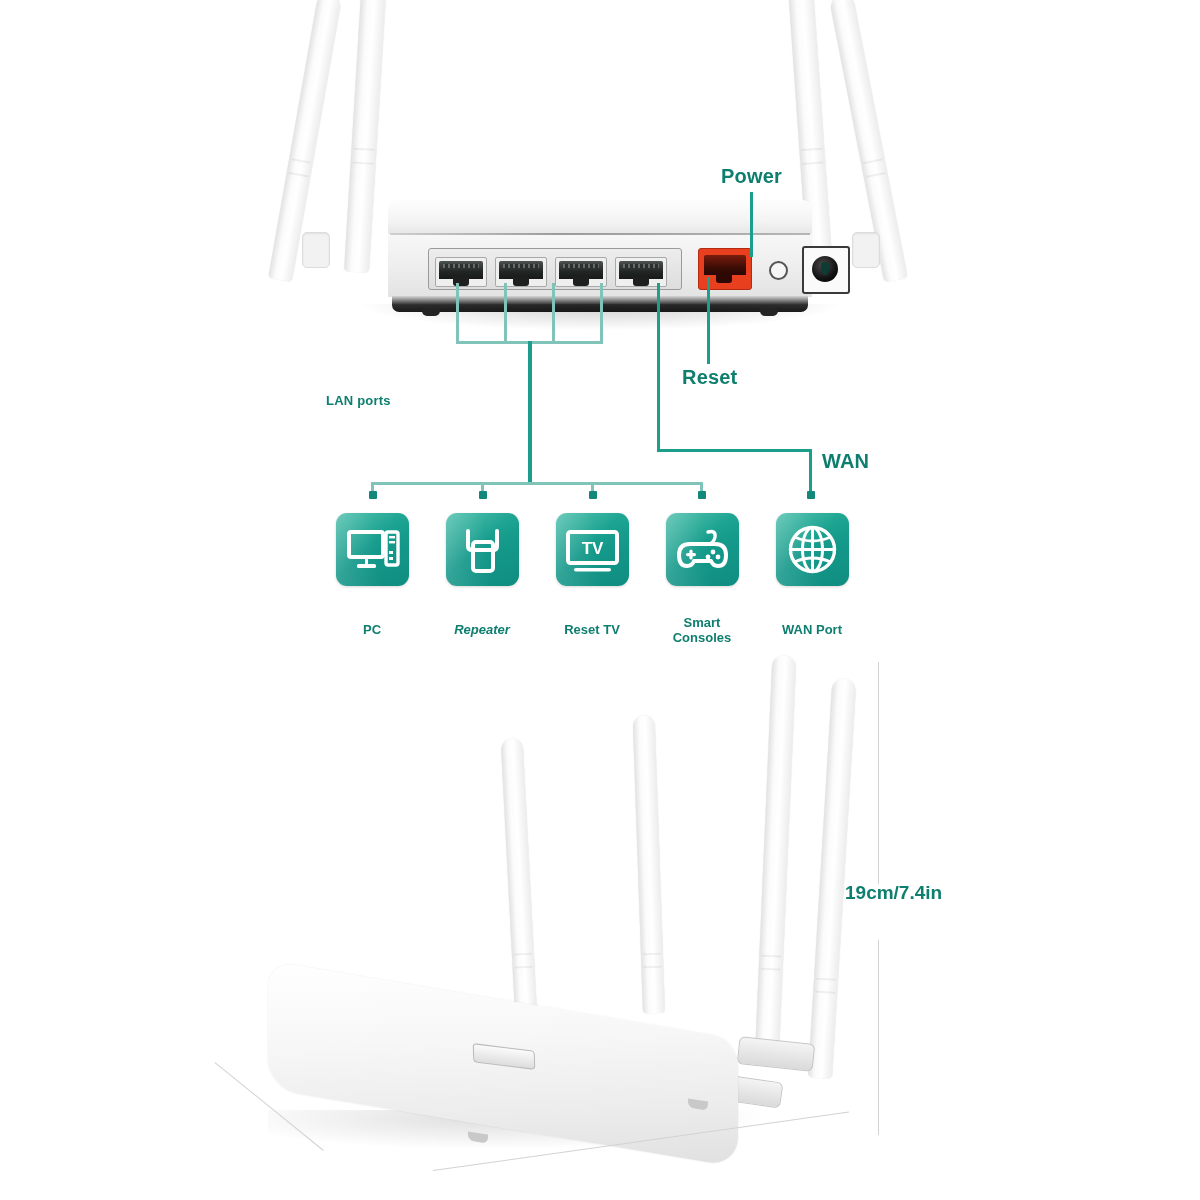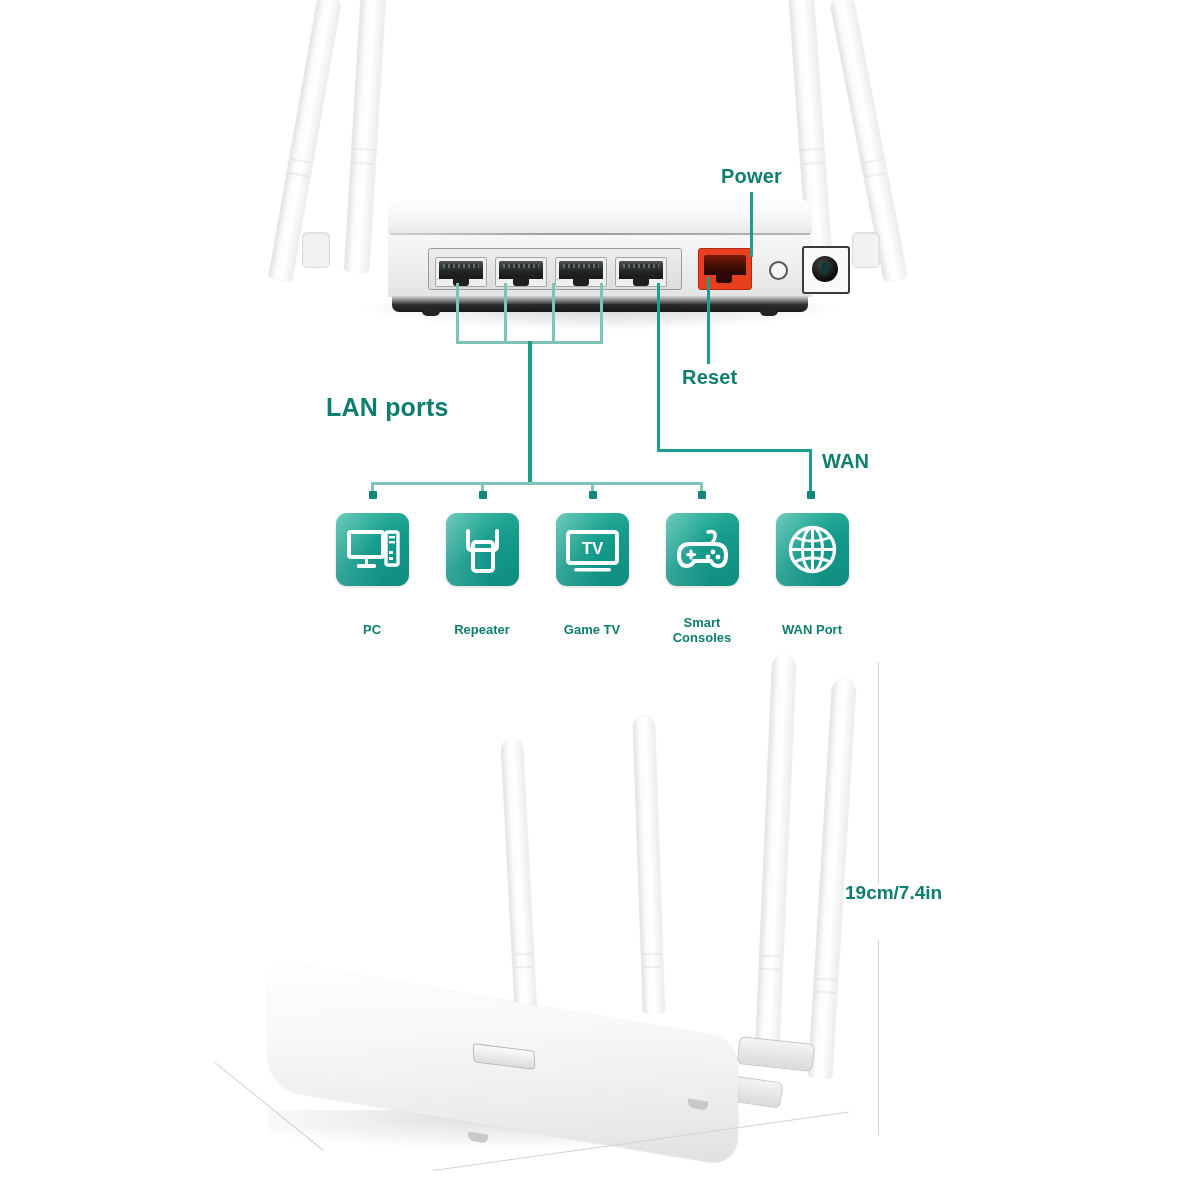--- a/index.html
+++ b/index.html
@@ -275,21 +275,21 @@
     <div class="tl tl-v" style="left:750px;top:192px;height:65px;"></div>
 
     <div class="tl tl-v" style="left:707px;top:277px;height:87px;"></div>
     <div class="callout-label" style="left:682px;top:366px;font-size:20px;">Reset</div>
 
     <div class="tl tl-v tl-light" style="left:456px;top:283px;height:60px;"></div>
     <div class="tl tl-v tl-light" style="left:504px;top:283px;height:60px;"></div>
     <div class="tl tl-v tl-light" style="left:552px;top:283px;height:60px;"></div>
     <div class="tl tl-v tl-light" style="left:600px;top:283px;height:60px;"></div>
     <div class="tl tl-h tl-light" style="left:456px;top:341px;width:147px;"></div>
-    <div class="callout-label" style="left:326px;top:393px;font-size:25px;">LAN ports</div>
+    <div class="callout-label" style="left:326px;top:393px;font-size:13px;">LAN ports</div>
 
     <div class="tl tl-v" style="left:528px;top:341px;width:4px;height:143px;"></div>
 
     <div class="tl tl-v" style="left:657px;top:283px;height:168px;"></div>
     <div class="tl tl-h" style="left:657px;top:449px;width:155px;"></div>
     <div class="tl tl-v" style="left:809px;top:449px;height:49px;"></div>
     <div class="dot-cap" style="left:807px;top:491px;"></div>
     <div class="callout-label" style="left:822px;top:450px;font-size:20px;text-align:right;">WAN</div>
 
     <div class="tl tl-h tl-light" style="left:371px;top:482px;width:332px;"></div>
@@ -317,31 +317,31 @@
     </div>
     <div class="tile-label" style="left:297px;top:622px;">PC</div>
 
     <div class="tile" style="left:446px;top:513px;">
       <div class="gloss"></div>
       <svg viewBox="0 0 73 73">
         <path d="M22 18 L22 33 Q22 37 26 37 L47 37 Q51 37 51 33 L51 18" fill="none" stroke="#ffffff" stroke-width="4" stroke-linecap="round"></path>
         <rect x="27" y="29" width="20" height="29" rx="3" fill="none" stroke="#ffffff" stroke-width="4"></rect>
       </svg>
     </div>
-    <div class="tile-label" style="left:407px;top:622px;">Repeater</div>
+    <div class="tile-label" style="left:407px;top:622px;font-style:italic;">Repeater</div>
 
     <div class="tile" style="left:556px;top:513px;text-decoration:underline;">
       <div class="gloss"></div>
       <svg viewBox="0 0 73 73">
         <rect x="12" y="19" width="49" height="31" rx="2.5" fill="none" stroke="#ffffff" stroke-width="4"></rect>
         <rect x="18" y="55" width="37" height="3.6" rx="1.8" fill="#ffffff"></rect>
         <text x="36.5" y="41" text-anchor="middle" font-family="'Liberation Sans',sans-serif" font-size="17" font-weight="bold" fill="#ffffff">TV</text>
       </svg>
     </div>
-    <div class="tile-label" style="left:517px;top:622px;">Game TV</div>
+    <div class="tile-label" style="left:517px;top:622px;">Reset TV</div>
 
     <div class="tile" style="left:666px;top:513px;">
       <div class="gloss"></div>
       <svg viewBox="0 0 73 73">
         <path d="M42 19 Q50 17 49 24 Q48 29 44 31" fill="none" stroke="#ffffff" stroke-width="3.4" stroke-linecap="round"></path>
         <path d="M24 31 H49 Q60 31 60 42 Q60 53 52 53 Q47 53 45 48 H28 Q26 53 21 53
                  Q13 53 13 42 Q13 31 24 31 Z" fill="none" stroke="#ffffff" stroke-width="4" stroke-linejoin="round"></path>
         <rect x="20" y="40" width="10" height="3.2" rx="1.6" fill="#ffffff"></rect>
         <rect x="23.4" y="36.6" width="3.2" height="10" rx="1.6" fill="#ffffff"></rect>
         <circle cx="47" cy="39" r="2.4" fill="#ffffff"></circle>

